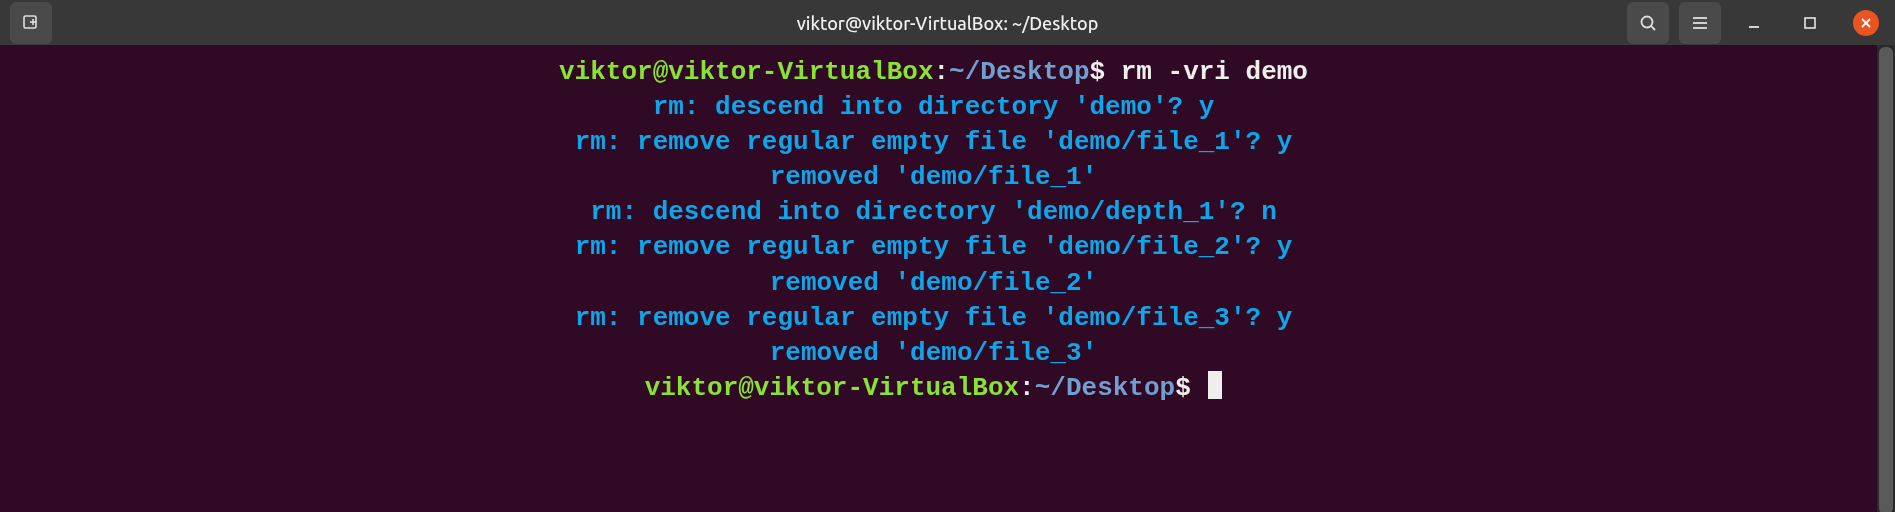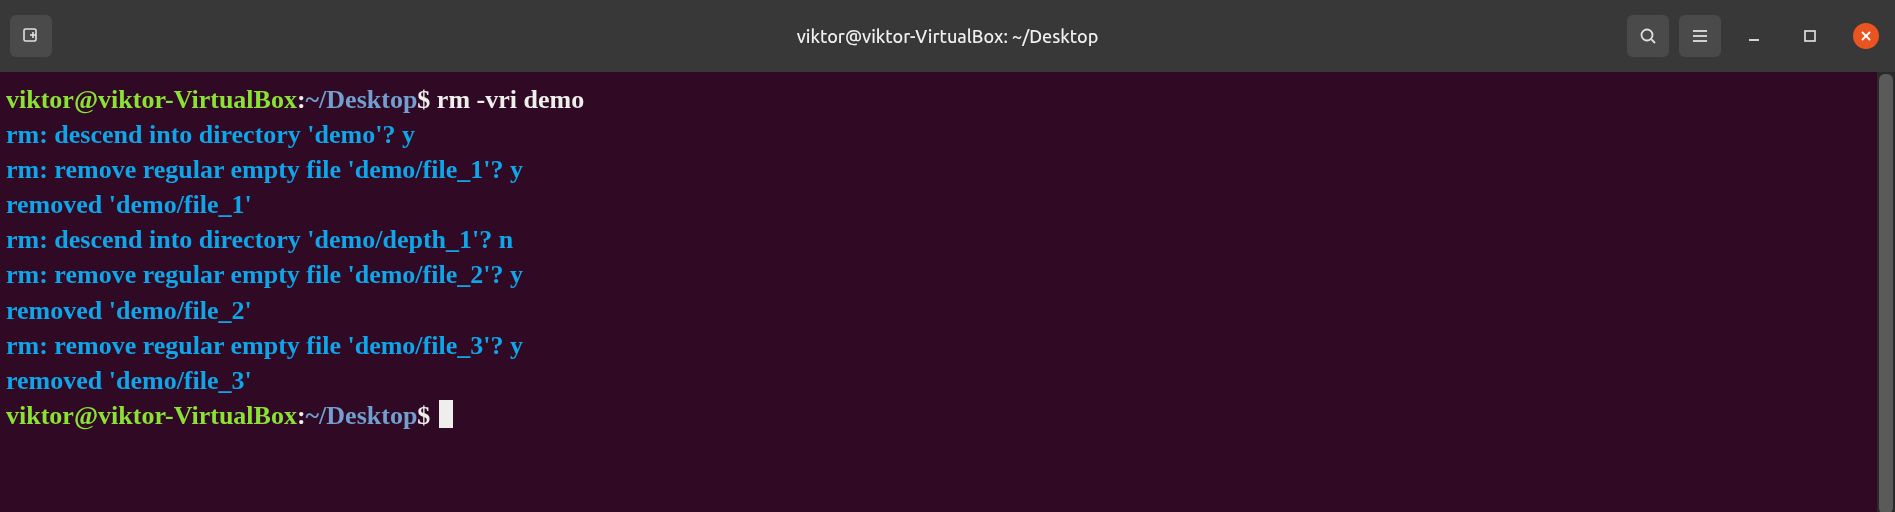--- a/index.html
+++ b/index.html
@@ -1,20 +1,20 @@
 <!DOCTYPE html>
 <html><head>
 <meta charset="utf-8">
 <style>
   * { margin: 0; padding: 0; box-sizing: border-box; }
   html, body { width: 1895px; height: 512px; overflow: hidden; font-family: "Ubuntu Mono", "DejaVu Sans Mono", monospace; }
   body { background: #2c001e; display: flex; flex-direction: column; }
 
   .titlebar {
-    height: 72px;
+    height: 45px;
     background: #383838;
     color: #e6e6e6;
     display: flex;
     align-items: center;
     padding: 0 10px;
     font-family: Ubuntu, "Segoe UI", sans-serif;
     font-size: 18px;
     position: relative;
     justify-content: center;
   }
@@ -60,23 +60,24 @@
     background: #300a24;
     position: relative;
   }
   .terminal {
     flex: 1;
     padding: 10px 16px 10px 6px;
     font-size: 26px;
     line-height: 1.35;
     color: #eeeeec;
     font-weight: 600;
-    font-family: Liberation Serif, serif;
+    font-family: Liberation Mono, monospace;
     white-space: pre;
     overflow: hidden;
+    text-align: center;
   }
   .scrollbar {
     width: 18px;
     background: #2a2a2a;
     display: flex;
     align-items: flex-start;
   }
   .scroll-thumb {
     width: 14px;
     margin: 2px auto;

